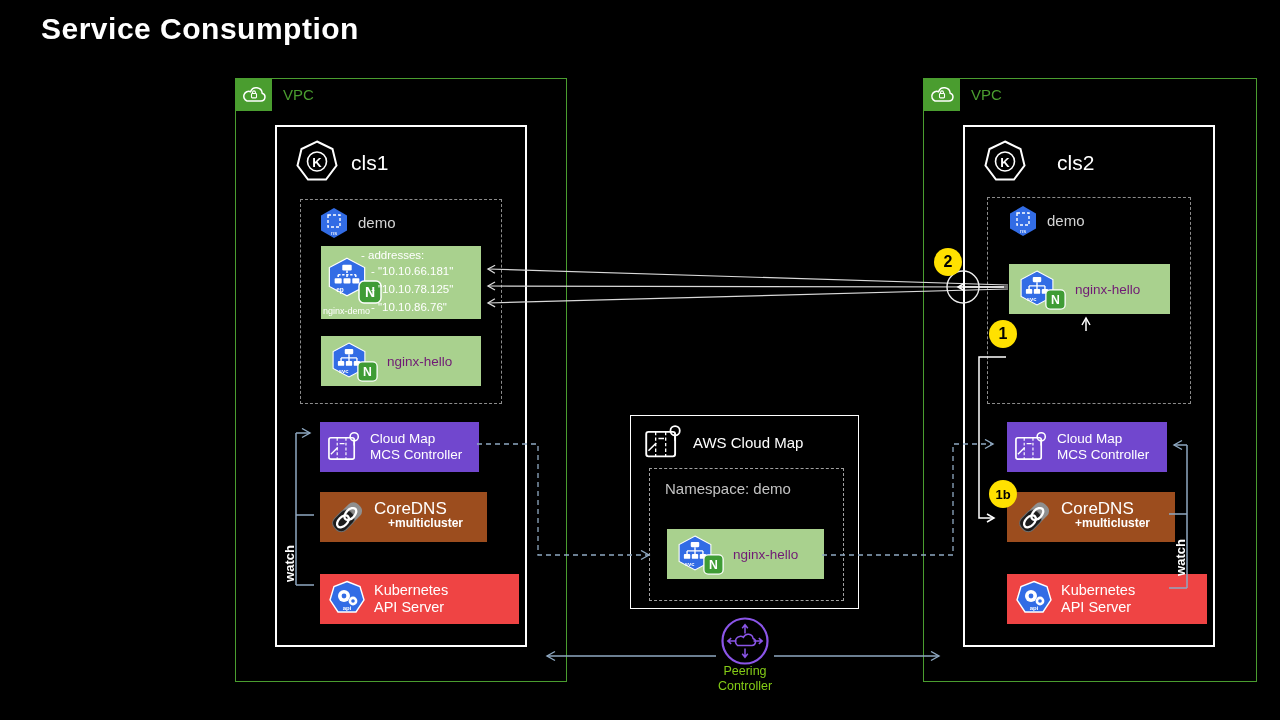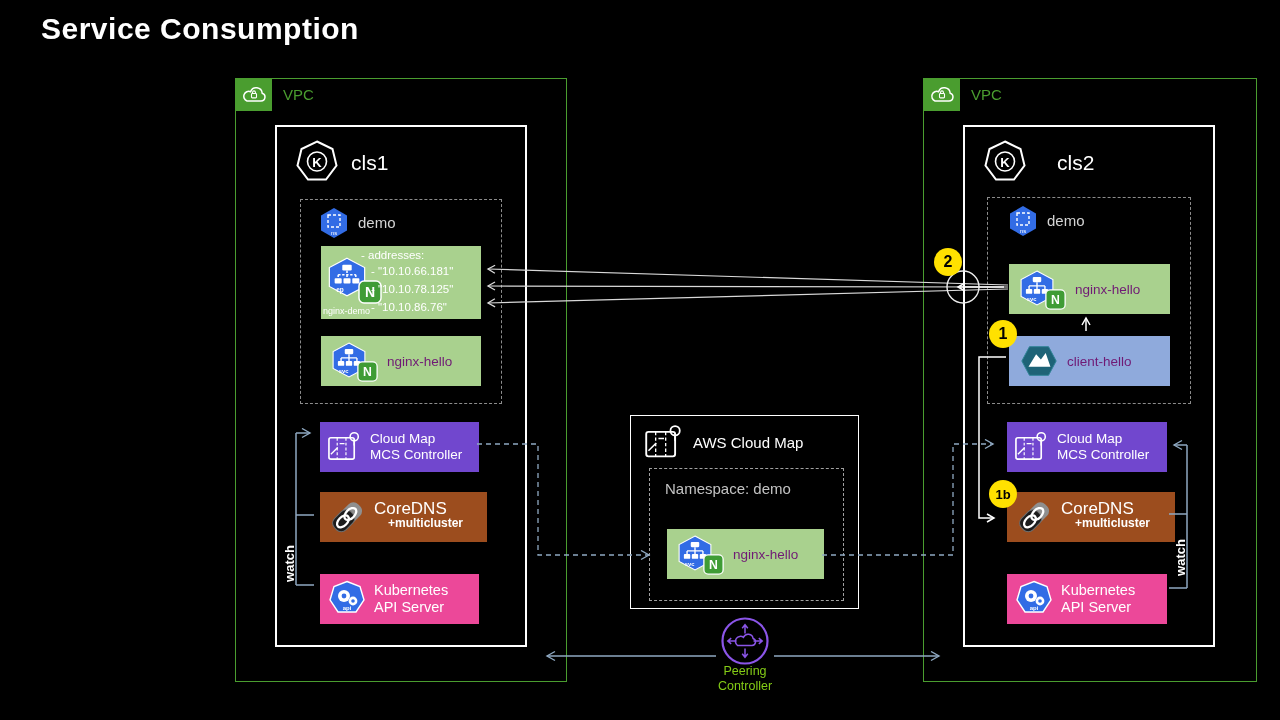--- a/index.html
+++ b/index.html
@@ -11,21 +11,21 @@
   .vpc-chip{width:37px;height:33px;background:#4A9D2F;display:flex;align-items:center;justify-content:center;}
   .vpc-label{color:#4A9D2F;font-size:15px;}
   .cluster-box{border:2px solid #fff;background:#000;}
   .cluster-title{font-size:21px;color:#fff;}
   .dashed-box{border:1px dashed #8c8c8c;}
   .ns-label{font-size:15px;color:#d4d4d4;}
   .green-box{background:#A9D18E;}
   .blue-box{background:#8FAADC;}
   .purple-box{background:#7147CE;}
   .brown-box{background:#9C4D1E;padding-left:8px;}
-  .gray-box{background:#ec4899;}
+  .gray-box{background:#ef4444;padding-left:40px;}
   .svc-label{position:absolute;left:66px;top:50%;transform:translateY(-50%);font-size:13.5px;color:#701a75;}
   .two-line{position:absolute;left:50px;top:50%;transform:translateY(-50%);font-size:13.5px;line-height:16px;color:#fff;}
   .addr{font-size:11.5px;color:#fff;white-space:pre;}
   .tiny-name{font-size:9px;color:#fff;text-align:left;}
   .watch{font-size:13px;font-weight:bold;color:#fff;text-align:center;transform:rotate(-90deg);}
   .badge{background:#FFE100;border-radius:50%;width:28px;height:28px;display:flex;align-items:center;
          justify-content:center;color:#000;font-weight:bold;z-index:7;}
   .peer-text{font-size:12.5px;line-height:15px;text-align:center;color:#84cc16;z-index:7;}
   .cm-title{font-size:15px;color:#fff;}
   .nsd-label{font-size:15px;color:#c3c3c3;}
@@ -219,27 +219,20 @@
         <rect x="21.5" y="18" width="6" height="4.5" rx="0.8" fill="#fff"></rect>
         <text x="12" y="29.5" text-anchor="middle" font-size="5.5" font-weight="bold" fill="#fff">svc</text>
       </svg>
       <svg class="abs" style="left:36px;top:25px;" width="21" height="21" viewBox="0 0 24 24">
         <rect x="1" y="1" width="22" height="22" rx="5" fill="#3F9C35" stroke="#fff" stroke-width="1.5"></rect>
         <text x="12" y="17" text-anchor="middle" font-size="14" font-weight="bold" fill="#fff">N</text>
       </svg>
       <div class="svc-label">nginx-hello</div>
     </div>
 
-    <div class="abs blue-box" style="left:21px;top:138px;width:161px;height:50px;">
-      <svg class="abs" style="left:9px;top:4px;" width="42" height="42" viewBox="0 0 44 44">
-        <polygon points="4,22 12,7 32,7 40,22 32,37 12,37" fill="#1E6377" stroke="#2E8396" stroke-width="1"></polygon>
-        <path d="M11 28 L19 15 L24 20.5 L29 13.5 L34 28 Z" fill="#fff"></path>
-      </svg>
-      <div class="svc-label" style="left:58px;">client-hello</div>
-    </div>
   </div>
 
   <div class="abs purple-box" style="left:42px;top:295px;width:160px;height:50px;">
     <svg class="abs" style="left:7px;top:8px;" width="35" height="35" viewBox="0 0 36 36">
       <rect x="2" y="8" width="26" height="22" rx="2" fill="none" stroke="#fff" stroke-width="1.7"></rect>
       <path d="M10.5 8 V30 M19.5 8 V30" stroke="#fff" stroke-width="1.2" fill="none" stroke-dasharray="3,2"></path>
       <path d="M4 25 L11 18 M13 14 H18" stroke="#fff" stroke-width="1.4" fill="none"></path>
       <circle cx="28" cy="7" r="4.2" fill="none" stroke="#fff" stroke-width="1.6"></circle>
       <path d="M28 11.2 V16" stroke="#fff" stroke-width="1.6"></path>
     </svg>

